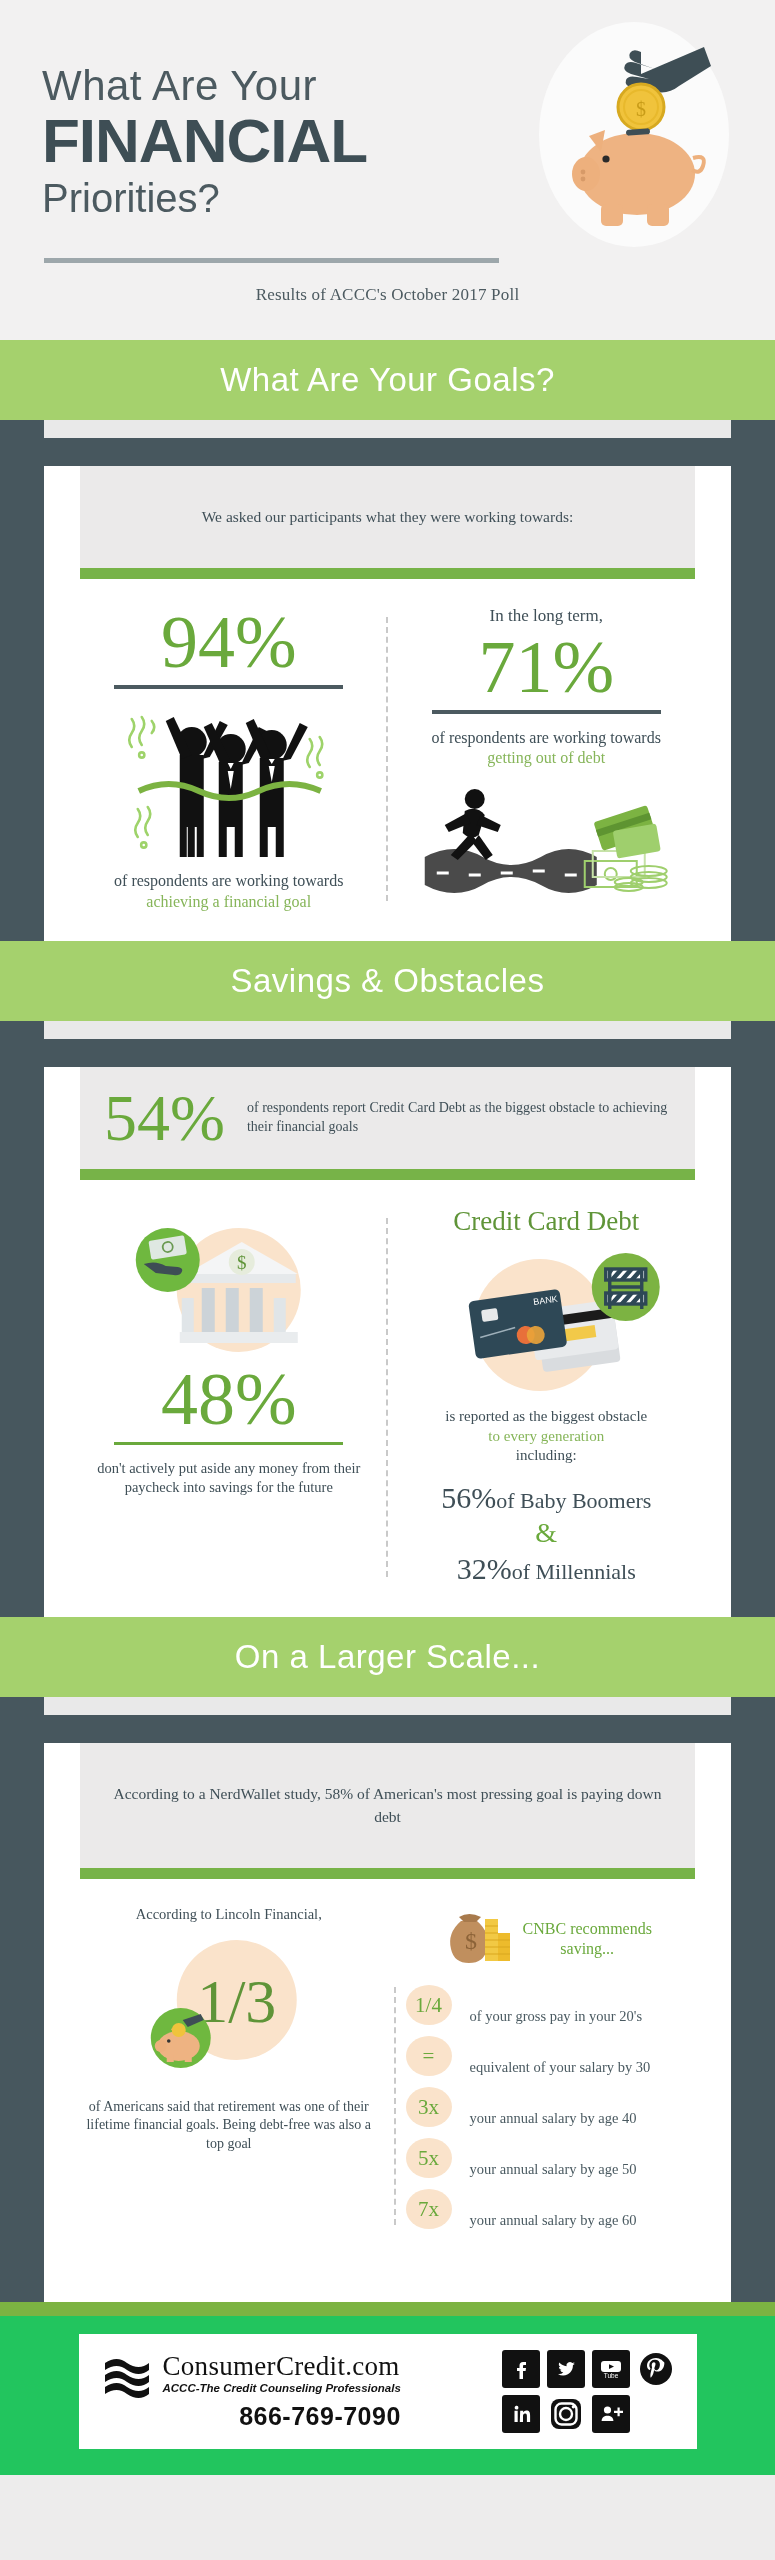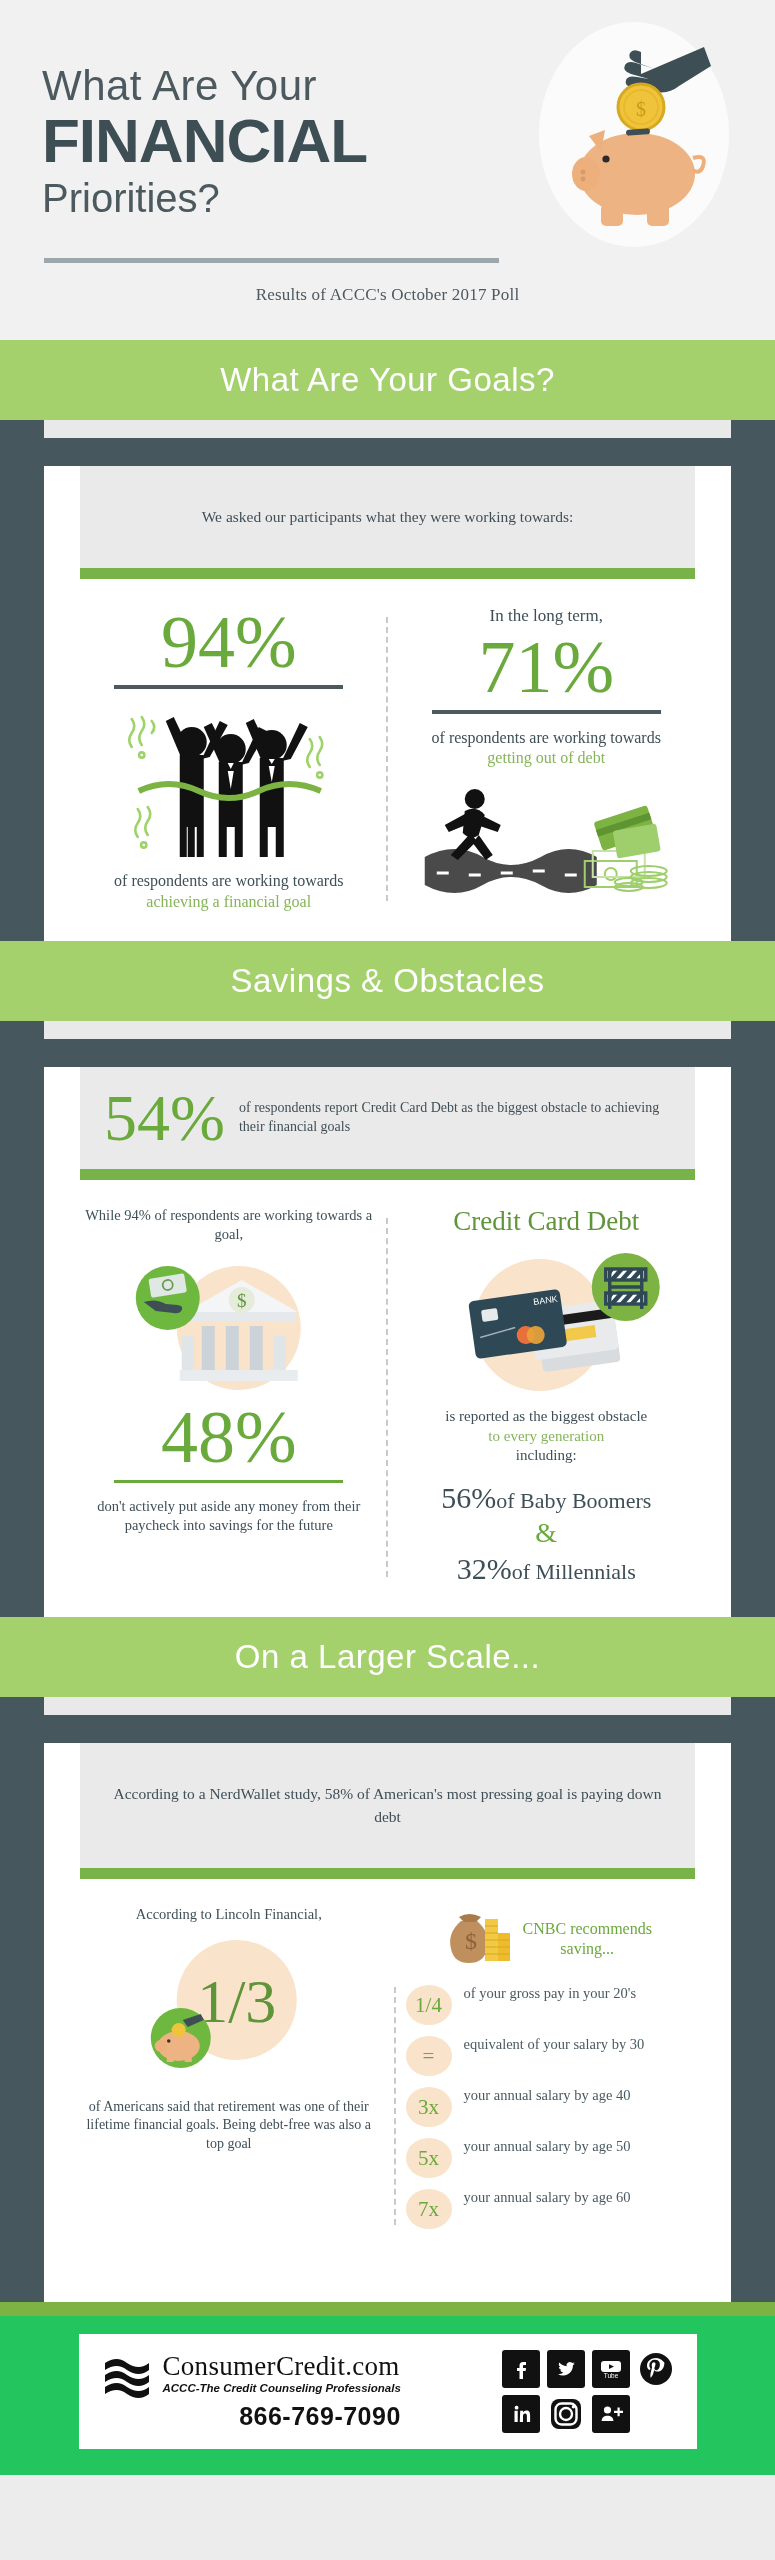--- a/index.html
+++ b/index.html
@@ -143,21 +143,21 @@
   }
   .callout-bar {
     margin: 0 36px 0 36px;
     height: 11px;
     background: #77b348;
   }
   .callout.left-align {
     text-align: left;
     display: flex;
     align-items: center;
-    gap: 14px;
+    gap: 22px;
     padding: 18px 24px;
   }
   .callout-big {
     font-size: 66px;
     color: #6aa93c;
     line-height: 1;
     white-space: nowrap;
   }
   .callout-body { font-size: 14px; line-height: 1.35; color: #3f4f57; }
 
@@ -218,22 +218,22 @@
   }
   .cnbc-list { margin-top: 12px; position: relative; padding-left: 6px; }
   .cnbc-list::before {
     content: "";
     position: absolute;
     left: -6px; top: 2px; bottom: 4px;
     border-left: 2px dashed #c9c9c9;
   }
   .cnbc-row {
     display: flex;
-    align-items: flex-start;
-    gap: 12px;
+    align-items: flex-end;
+    gap: 18px;
     margin-bottom: 11px;
   }
   .pill {
     flex: 0 0 auto;
     width: 46px; height: 40px;
     border-radius: 50%;
     background: #fae3cb;
     color: #6aa93c;
     font-size: 21px;
     display: flex;
@@ -470,21 +470,20 @@
   <div class="section-inner">
     <div class="callout left-align">
       <div class="callout-big">54%</div>
       <div class="callout-body">of respondents report Credit Card Debt as the biggest obstacle to achieving their financial goals</div>
     </div>
     <div class="callout-bar"></div>
 
     <div class="cols">
 
       <div class="col dashed-right">
-        <div class="lead small">While 94% of respondents are working towards a goal,</div>
         <div class="illus" style="height:150px;margin-top:6px">
           <svg width="100%" height="150" viewBox="0 0 230 150">
             <circle cx="125" cy="78" r="62" fill="#fae3cb"></circle>
 
             <path d="M72 62 L128 30 L184 62 z" fill="#f4f5f6"></path>
             <rect x="74" y="62" width="108" height="9" fill="#e6e9eb"></rect>
             <rect x="88" y="76" width="13" height="44" fill="#ccd3d8"></rect>
             <rect x="112" y="76" width="13" height="44" fill="#ccd3d8"></rect>
             <rect x="136" y="76" width="13" height="44" fill="#ccd3d8"></rect>
             <rect x="68" y="86" width="12" height="34" fill="#e0e5e8"></rect>

